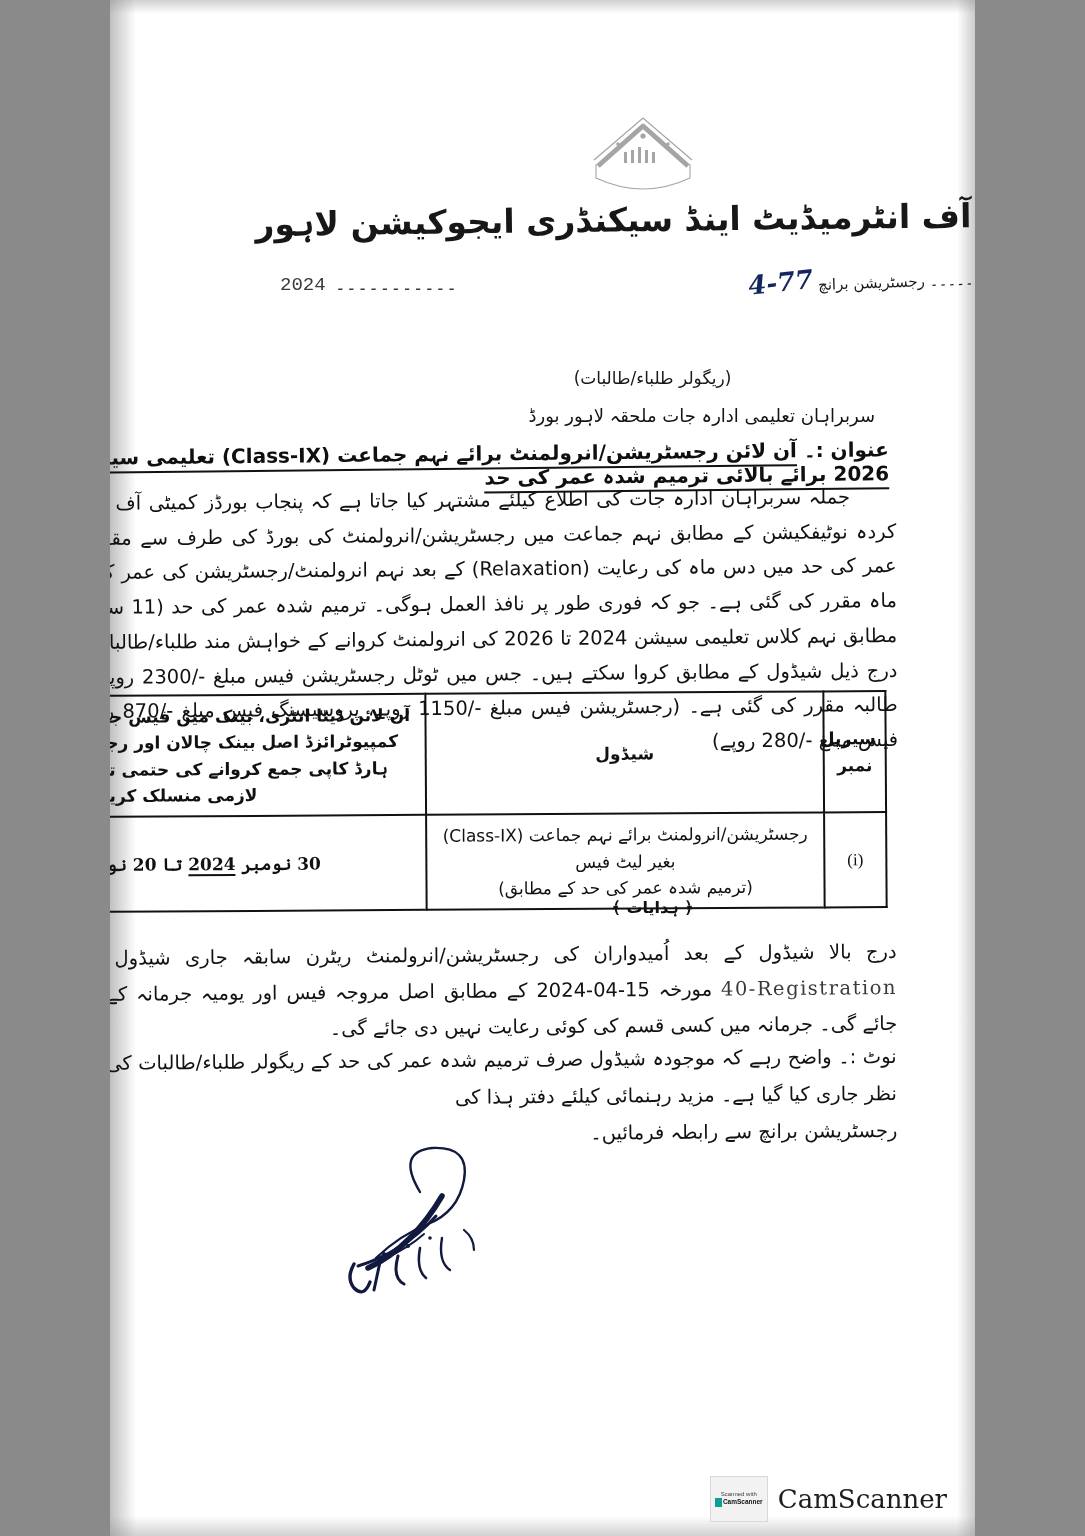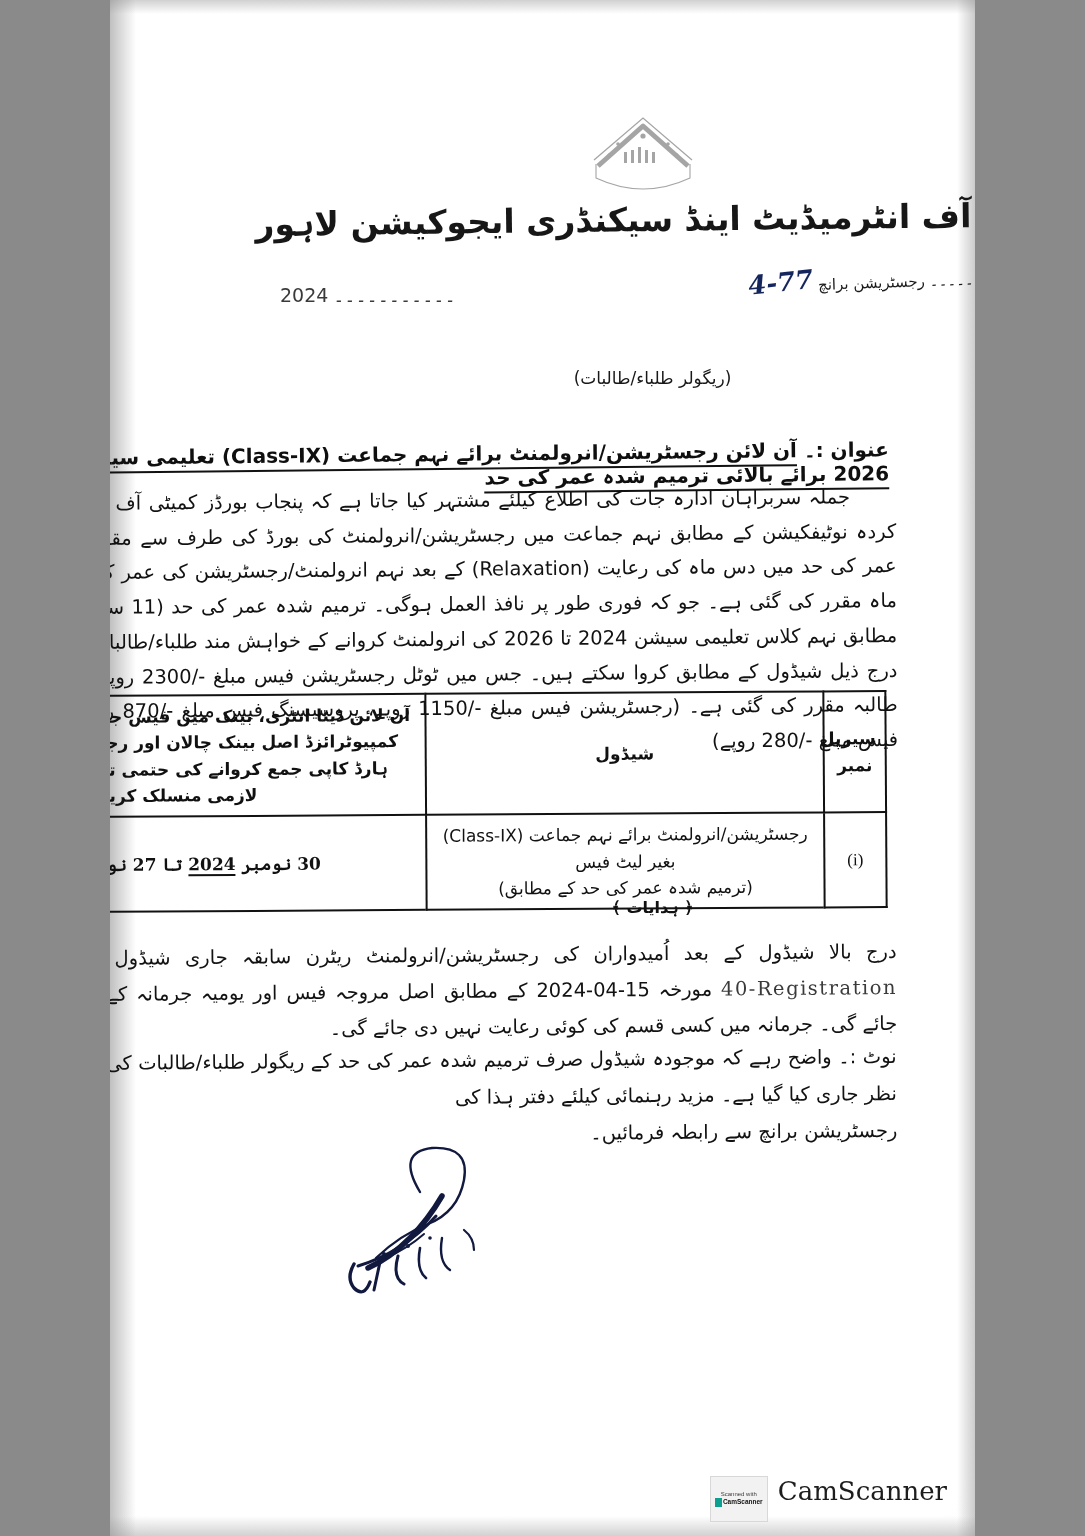--- a/index.html
+++ b/index.html
@@ -73,24 +73,25 @@
     right: 78px;
     top: 0;
     font-size: 15px;
     color: #1b1b1b;
     transform: rotate(-2deg);
     white-space: nowrap;
   }
   .ref-left {
     position: absolute;
     left: 170px;
-    top: 22px;
+    top: 10px;
     font-size: 15px;
     color: #4a4a4a;
     white-space: nowrap;
+    font-family: Liberation Mono, monospace;
   }
   .hw {
     font-family: "DejaVu Serif", "Liberation Serif", serif;
     font-style: italic;
     font-weight: 700;
     color: #15265c;
     font-size: 26px;
     transform: rotate(-4deg);
     display: inline-block;
   }
@@ -245,21 +246,21 @@
     width: 290px;
     height: 170px;
   }
 
   
   .cs-wrap {
     position: absolute;
     right: 28px;
     bottom: 14px;
     display: flex;
-    align-items: flex-start;
+    align-items: center;
     gap: 10px;
     direction: ltr;
   }
   .cs-badge {
     width: 56px;
     height: 44px;
     background: #f2f2f2;
     border: 1px solid #d8d8d8;
     display: flex;
     flex-direction: column;
@@ -332,20 +333,21 @@
       <span class="hw">4-77</span>
     </div>
     <div class="ref-left">
       <span class="hw-sm">۔۔۔۔۔۔۔۔۔۔۔</span>
       <span class="hw-sm">2024</span>
     </div>
   </div>
 
   <div class="notif-sub">(ریگولر طلباء/طالبات)</div>
 
+  <div class="addressee">سربراہان تعلیمی ادارہ جات ملحقہ لاہور بورڈ</div>
 
   <div class="subject-line">
     <span class="subject-label">عنوان :۔</span>
     <span class="subject-text">آن لائن رجسٹریشن/انرولمنٹ برائے نہم جماعت (Class-IX) تعلیمی سیشن 2024-2026 برائے بالائی ترمیم شدہ عمر کی حد</span>
   </div>
 
   <div class="body-block">
     <p><span class="indent"></span><span>جملہ سربراہان ادارہ جات کی اطلاع کیلئے مشتہر کیا جاتا ہے کہ پنجاب بورڈز کمیٹی آف چیئرمین کے جاری کردہ نوٹیفکیشن کے مطابق نہم جماعت میں رجسٹریشن/انرولمنٹ کی بورڈ کی طرف سے مقرر کردہ 12 سال عمر کی حد میں دس ماہ کی رعایت (Relaxation) کے بعد نہم انرولمنٹ/رجسٹریشن کی عمر کی حد 11 سال 2 ماہ مقرر کی گئی ہے۔ جو کہ فوری طور پر نافذ العمل ہوگی۔ ترمیم شدہ عمر کی حد (11 سال اور 2 ماہ) کے مطابق نہم کلاس تعلیمی سیشن 2024 تا 2026 کی انرولمنٹ کروانے کے خواہش مند طلباء/طالبات بوساطت ادارہ درج ذیل شیڈول کے مطابق کروا سکتے ہیں۔ جس میں ٹوٹل رجسٹریشن فیس مبلغ -/2300 روپے فی طالب علم/طالبہ مقرر کی گئی ہے۔ (رجسٹریشن فیس مبلغ -/1150 روپے، پروسیسنگ فیس مبلغ -/870 روپے اور سپورٹس فیس مبلغ -/280 روپے)</span></p>
   </div>
 
@@ -362,21 +364,21 @@
         <td class="col-sn td-sn">(i)</td>
         <td class="col-sched">
           <div>رجسٹریشن/انرولمنٹ برائے نہم جماعت (Class-IX) بغیر لیٹ فیس</div>
           <div>(ترمیم شدہ عمر کی حد کے مطابق)</div>
         </td>
         <td class="col-dates dates-cell">
           <span class="date-num">30</span>
           <span>نومبر</span>
           <span class="date-num date-ul">2024</span>
           <span>تا</span>
-          <span class="date-num">27</span>
+          <span class="date-num">20</span>
           <span>نومبر</span>
           <span class="date-num date-ul">2024</span>
         </td>
       </tr>
     </tbody>
   </table>
 
   <div class="hidayat-heading">﴿ ہدایات ﴾</div>
 
   <div class="instructions">

